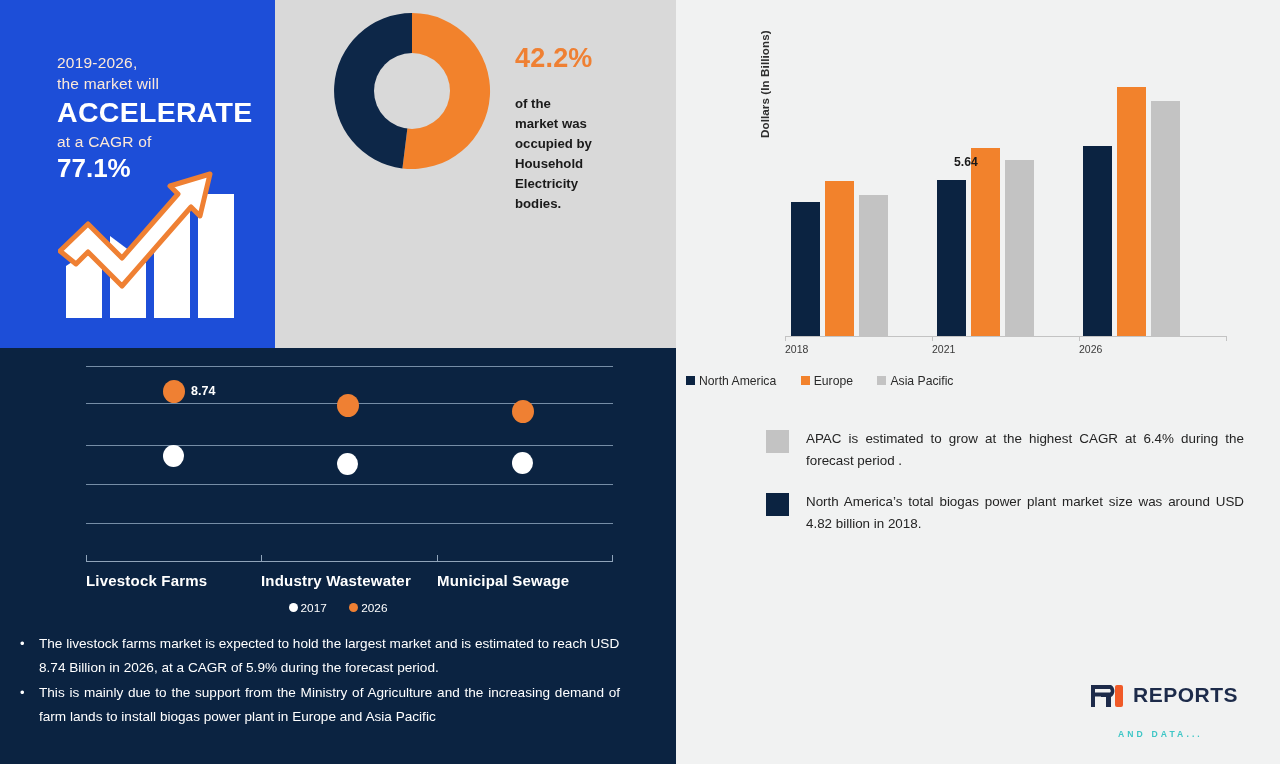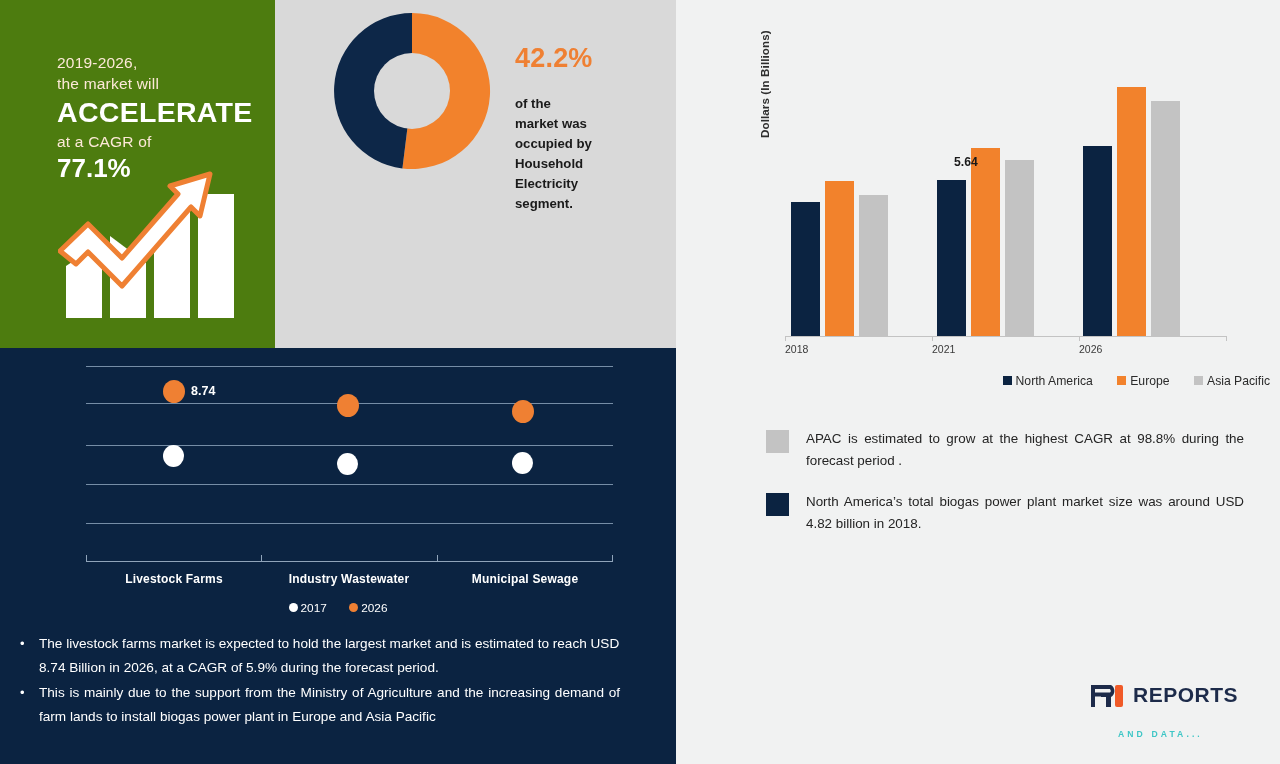--- a/index.html
+++ b/index.html
@@ -11,21 +11,21 @@
     overflow: hidden;
   }
   #canvas { position: relative; width: 1280px; height: 764px; }
 
   
   #left-col { position: absolute; left: 0; top: 0; width: 676px; height: 764px; background: #0b2341; }
 
   
   #accelerate-panel {
     position: absolute; left: 0; top: 0; width: 275px; height: 348px;
-    background: #4d7c0f; overflow: hidden;
+    background: #1d4ed8; overflow: hidden;
   }
   #accel-text { position: absolute; left: 57px; top: 52px; width: 210px; color: #ffffff; }
   .accel-l1 { font-size: 15.5px; line-height: 21px; color: #fde9d8; letter-spacing: .2px; }
   .accel-l2 { font-size: 15.5px; line-height: 21px; color: #fde9d8; letter-spacing: .2px; }
   .accel-big { font-size: 28.5px; font-weight: bold; line-height: 34px; letter-spacing: .3px; color: #ffffff; margin-top: 1px;}
   .accel-l3 { font-size: 15.5px; line-height: 22px; color: #fde9d8; letter-spacing: .2px; margin-top: 2px;}
   .accel-cagr { font-size: 26px; font-weight: bold; line-height: 30px; color: #ffffff; }
   #growth-icon { position: absolute; left: 58px; top: 138px; width: 180px; height: 182px; }
 
   
@@ -42,21 +42,21 @@
     font-size: 13.6px; line-height: 21.8px; color: #232323;
   }
 
   
   #dotplot { position: absolute; left: 0px; top: 348px; width: 676px; height: 272px; }
   .grid-line { position: absolute; height: 1px; background: #8aa0b8; opacity: .85; }
   .dot { position: absolute; border-radius: 50%; }
   .dot-2026 { background: #ef8033; width: 22px; height: 23px; }
   .dot-2017 { background: #ffffff; width: 21px; height: 22px; }
   .dot-label { position: absolute; color: #ffffff; font-size: 12.5px; font-weight: bold; }
-  .cat-label { position: absolute; color: #ffffff; font-size: 12px; font-weight: bold; text-align: center; letter-spacing: .2px;}
+  .cat-label { position: absolute; color: #ffffff; font-size: 15px; font-weight: bold; letter-spacing: .2px;}
   #dot-legend { position: absolute; left: 0; top: 598px; width: 676px; text-align: center; }
   .leg-item { display: inline-block; color: #ffffff; font-size: 11.8px; font-weight: normal; margin: 0 9px; vertical-align: middle; }
   .leg-dot { display: inline-block; width: 9px; height: 9px; border-radius: 50%; margin-right: 3px; vertical-align: baseline; }
 
   
   #left-bullets { position: absolute; left: 20px; top: 632px; width: 600px; }
   .lb-row { display: flex; color: #ffffff; font-size: 13.6px; line-height: 23.5px; margin-bottom: 2px; }
   .lb-bullet { width: 19px; flex: 0 0 19px; text-align: left; font-size: 13px; line-height: 23.5px;}
   .lb-text { flex: 1; }
   .lb-just { text-align: justify; }
@@ -74,21 +74,21 @@
   }
   #bar-baseline { position: absolute; left: 109px; top: 336px; width: 441px; height: 1px; background: #c3c3c3; }
   .bar-tick { position: absolute; top: 336px; width: 1px; height: 5px; background: #c3c3c3; }
   .bar { position: absolute; bottom: 0; }
   .bargroup { position: absolute; top: 0; height: 336px; }
   .bar-na { background: #0b2341; }
   .bar-eu { background: #f2822c; }
   .bar-ap { background: #c3c3c3; }
   .bar-xlabel { position: absolute; top: 343px; font-size: 10.5px; color: #3a3a3a; text-align: left; }
   .bar-datalabel { position: absolute; font-size: 12.2px; font-weight: bold; color: #1a1a1a; }
-  #bar-legend { position: absolute; left: 0; top: 371px; width: 604px; text-align: right; padding-left: 11px; }
+  #bar-legend { position: absolute; left: 0; top: 371px; width: 604px; text-align: left; }
   .blg { display: inline-block; font-size: 12.2px; color: #2b2b2b; margin: 0 10px; }
   .blg-sw { display: inline-block; width: 9px; height: 9px; margin-right: 4px; }
 
   
   #right-bullets { position: absolute; left: 766px; top: 428px; width: 478px; }
   .rb-row { display: flex; margin-bottom: 19px; }
   .rb-sw { flex: 0 0 23px; width: 23px; height: 23px; margin-right: 17px; margin-top: 2px;}
   .rb-text { flex: 1; font-size: 13.4px; line-height: 22px; color: #242424; text-align: justify; }
   .sw-gray { background: #c3c3c3; }
   .sw-orange { background: #ef8033; }
@@ -134,21 +134,21 @@
         <circle cx="80" cy="80" r="38" fill="#d9d9d9"></circle>
       </svg>
       <div id="donut-caption">
         <div class="pct-big">42.2%</div>
         <div class="pct-desc">
           <div>of the</div>
           <div>market was</div>
           <div>occupied by</div>
           <div>Household</div>
           <div>Electricity</div>
-          <div>segment.</div>
+          <div>bodies.</div>
         </div>
       </div>
     </div>
 
     <div id="dotplot">
       <div class="grid-line" style="left:86px; top:18px;  width:527px;"></div>
       <div class="grid-line" style="left:86px; top:55px;  width:527px;"></div>
       <div class="grid-line" style="left:86px; top:97px;  width:527px;"></div>
       <div class="grid-line" style="left:86px; top:136px; width:527px;"></div>
       <div class="grid-line" style="left:86px; top:175px; width:527px;"></div>
@@ -228,21 +228,21 @@
     <div id="bar-legend">
       <span class="blg"><span class="blg-sw" style="background:#0b2341"></span><span>North America</span></span>
       <span class="blg"><span class="blg-sw" style="background:#f2822c"></span><span>Europe</span></span>
       <span class="blg"><span class="blg-sw" style="background:#c3c3c3"></span><span>Asia Pacific</span></span>
     </div>
   </div>
 
   <div id="right-bullets">
     <div class="rb-row">
       <div class="rb-sw sw-gray"></div>
-      <div class="rb-text">APAC is estimated to grow at the highest CAGR at 98.8% during the forecast period .</div>
+      <div class="rb-text">APAC is estimated to grow at the highest CAGR at 6.4% during the forecast period .</div>
     </div>
     <div class="rb-row">
       <div class="rb-sw sw-navy"></div>
       <div class="rb-text">North America’s total biogas power plant market size was around USD 4.82 billion in 2018.</div>
     </div>
   </div>
 
   <div id="logo">
     <svg width="42" height="26" viewBox="0 0 42 26" style="position:absolute; left:0; top:0;">
       <path d="M2 2 H22 A7 7 0 0 1 22 14 H12 V10 H21 A3 3 0 0 0 21 6 H6 V24 H2 Z" fill="#1d2b4a"></path>

